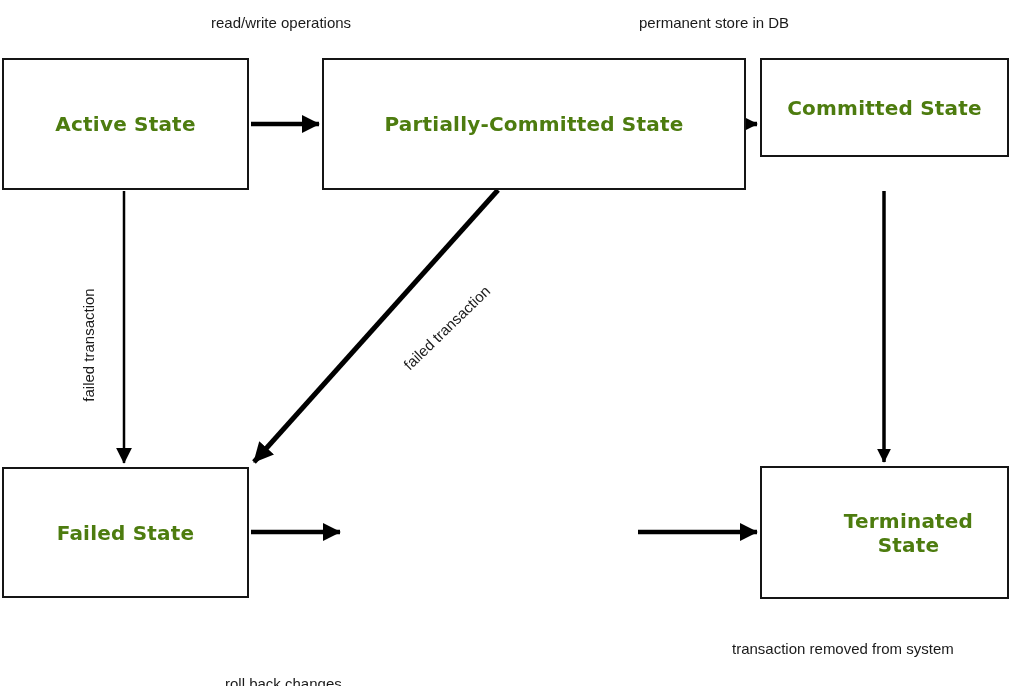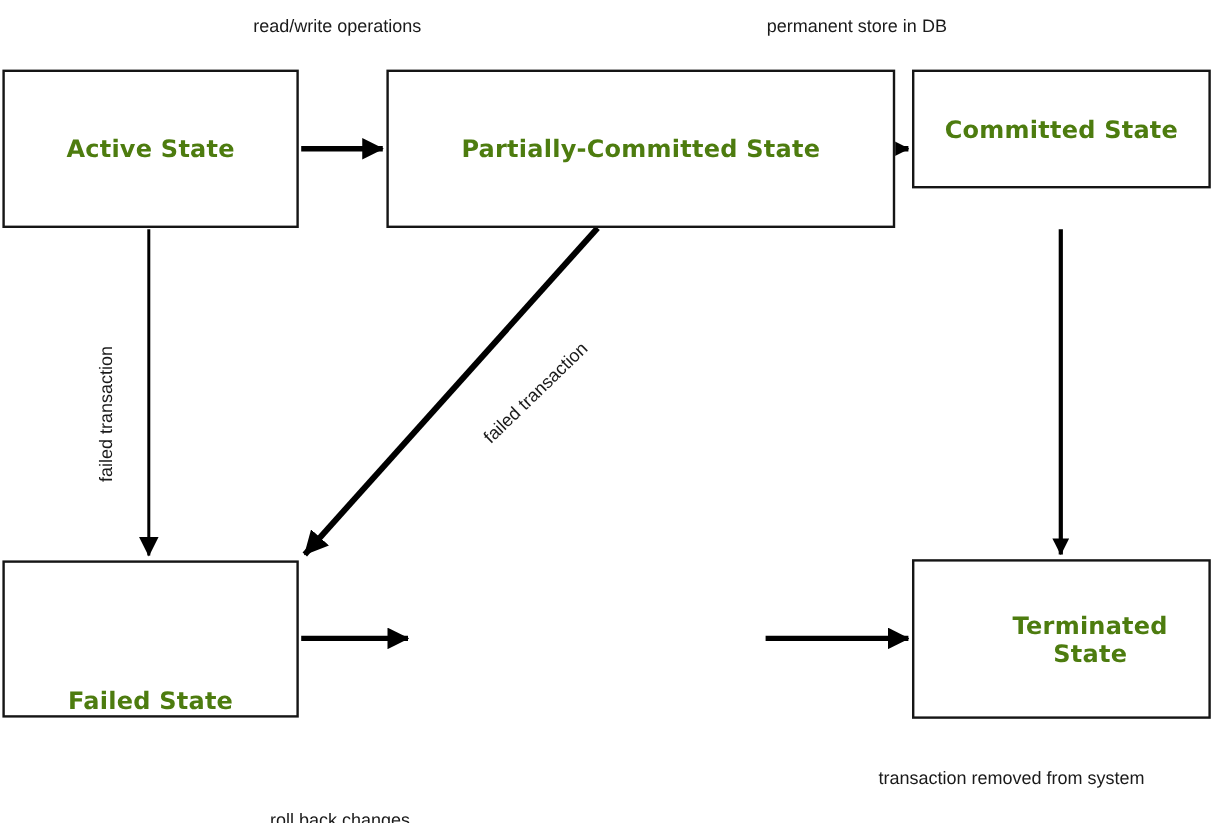--- a/index.html
+++ b/index.html
@@ -32,21 +32,21 @@
     text-align: center;
     font-family: "DejaVu Sans", sans-serif;
     font-weight: bold;
     font-size: 20px;
     color: #4d7c0f;
     letter-spacing: 0.2px;
   }
   .node-active      { left: 2px;   top: 58px;  width: 247px; height: 132px; }
   .node-partial     { left: 322px; top: 58px;  width: 424px; height: 132px; }
   .node-committed   { left: 760px; top: 58px;  width: 249px; height: 99px; }
-  .node-failed      { left: 2px;   top: 467px; width: 247px; height: 131px; align-items: flex-end; }
+  .node-failed      { left: 2px;   top: 467px; width: 247px; height: 131px; }
   .node-abort       { left: 343px; top: 466px; width: 293px; height: 132px; }
   .node-terminated  { left: 760px; top: 466px; width: 249px; height: 133px; padding-left: 48px; }
 
   .edge-label {
     position: absolute;
     font-family: "Liberation Sans", sans-serif;
     font-size: 15px;
     color: #1a1a1a;
     white-space: nowrap;
   }

